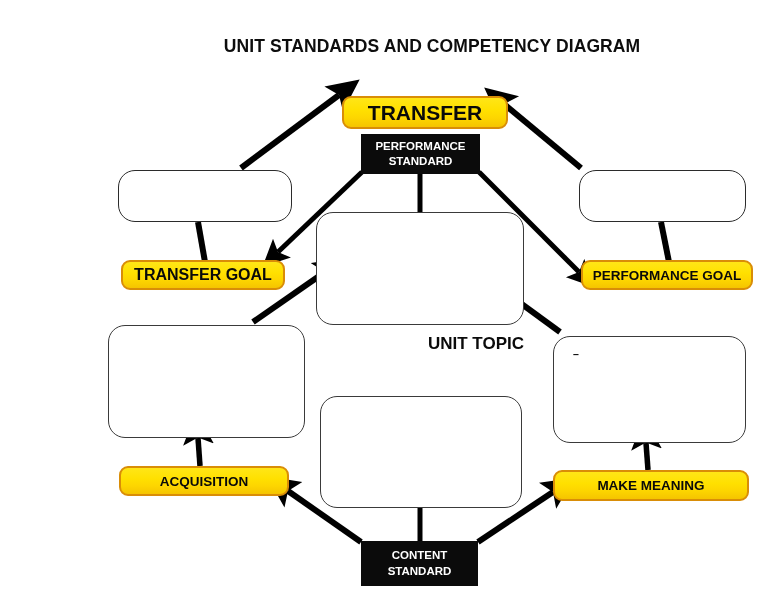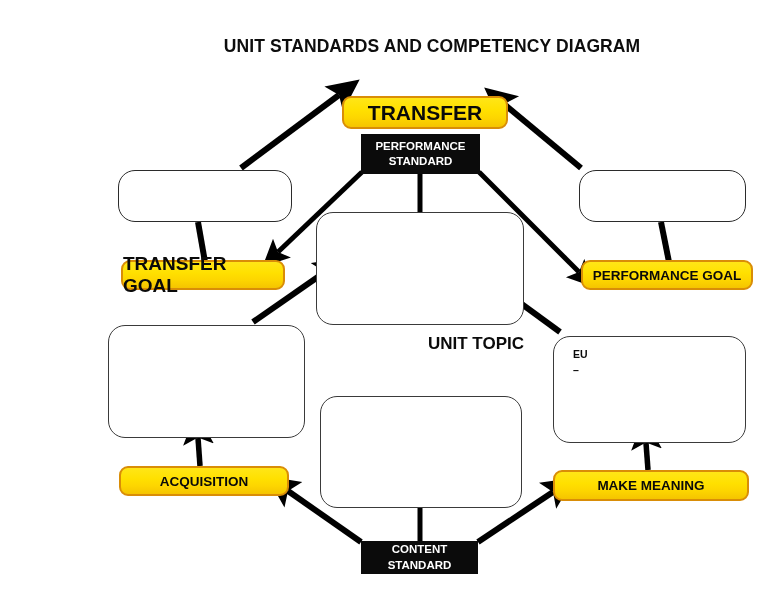--- a/index.html
+++ b/index.html
@@ -155,49 +155,48 @@
 
   <div class="box black-box" style="left:313px; top:134px; width:119px; height:40px; font-size:11.5px;">
     <span>PERFORMANCE</span>
     <span>STANDARD</span>
   </div>
 
   <div class="box white-box" style="left:70px; top:170px; width:174px; height:52px;"></div>
 
   <div class="box white-box" style="left:531px; top:170px; width:167px; height:52px;"></div>
 
-  <div class="box yellow-box" style="left:73px; top:260px; width:164px; height:30px; font-size:19px;">
+  <div class="box yellow-box" style="left:73px; top:260px; width:164px; height:30px; font-size:16px;">
     <span>TRANSFER GOAL</span>
   </div>
 
   <div class="box yellow-box" style="left:533px; top:260px; width:172px; height:30px; font-size:13.5px;">
     <span>PERFORMANCE GOAL</span>
   </div>
 
   <div class="box white-box soft" style="left:268px; top:212px; width:208px; height:113px;"></div>
 
   <div class="unit-topic-caption" style="left:268px; top:334px; width:208px;">UNIT TOPIC</div>
 
   <div class="box white-box soft" style="left:60px; top:325px; width:197px; height:113px;"></div>
 
   <div class="box white-box soft" style="left:505px; top:336px; width:193px; height:107px;">
   </div>
   <div class="eu-eq" style="left:525px; top:347px; width:120px;">
-    <span>EU</span>
     <span>–</span>
   </div>
 
   <div class="box white-box soft" style="left:272px; top:396px; width:202px; height:112px;"></div>
 
   <div class="box yellow-box" style="left:505px; top:470px; width:196px; height:31px; font-size:13.5px;">
     <span>MAKE MEANING</span>
   </div>
 
   <div class="box yellow-box" style="left:71px; top:466px; width:170px; height:30px; font-size:13.5px;">
     <span>ACQUISITION</span>
   </div>
 
-  <div class="box black-box" style="left:313px; top:541px; width:117px; height:33px; font-size:11.5px;">
+  <div class="box black-box" style="left:313px; top:541px; width:117px; height:45px; font-size:11.5px;">
     <span>CONTENT</span>
     <span>STANDARD</span>
   </div>
 
 </div>
 
 </body></html>

